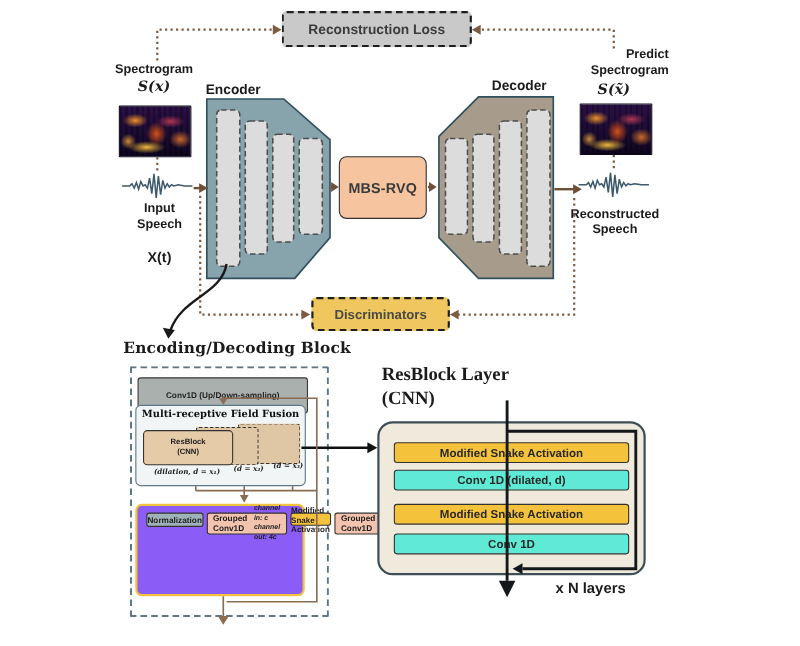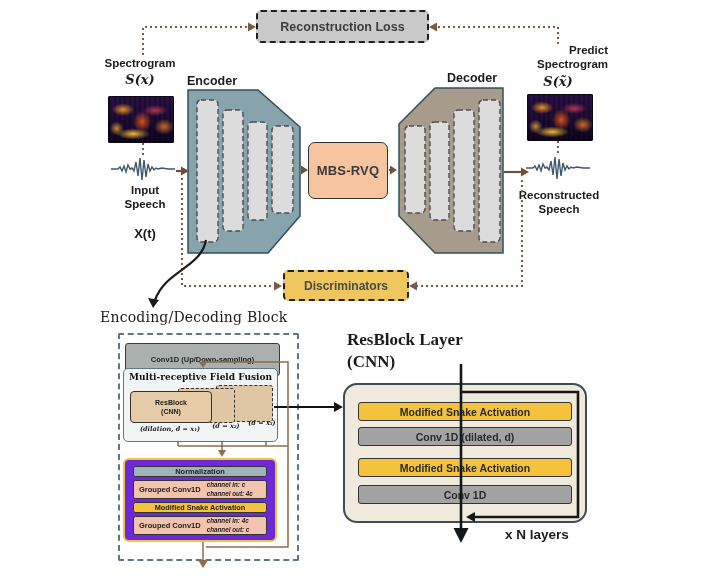--- a/index.html
+++ b/index.html
@@ -40,58 +40,58 @@
       radial-gradient(ellipse 18px 8px at 72% 30%, rgba(198,62,84,.85), rgba(198,62,84,0) 70%),
       radial-gradient(ellipse 24px 8px at 38% 82%, rgba(248,192,58,.95), rgba(248,192,58,0) 70%),
       radial-gradient(ellipse 14px 11px at 86% 66%, rgba(232,122,42,.85), rgba(232,122,42,0) 72%),
       radial-gradient(ellipse 10px 10px at 12% 70%, rgba(240,170,60,.8), rgba(240,170,60,0) 70%),
       repeating-linear-gradient(90deg, rgba(0,0,0,.28) 0 2px, rgba(0,0,0,0) 2px 5px),
       linear-gradient(180deg,#2c1047 0%,#1c0b34 55%,#0e0620 100%);}
   .spec-img-l{left:108px;top:96px;}
   .spec-img-r{left:527px;top:94px;}
 
   
-  .edb-title{left:100px;top:309px;width:210px;font-family:"DejaVu Serif",serif;
-    font-size:14px;font-weight:normal;letter-spacing:.2px;}
+  .edb-title{left:112px;top:309px;width:210px;font-family:"DejaVu Serif",serif;
+    font-size:14px;font-weight:bold;letter-spacing:.2px;}
   .edb-outer{left:118px;top:333px;width:177px;height:224px;border:2px dashed #5d7789;border-radius:2px;}
   .conv-updown{left:125px;top:343px;width:155px;height:33px;background:#a9b0ae;
     border:1.2px solid #3a3a3a;border-radius:3px;font-size:7.5px;font-weight:bold;color:#1f1f1f;}
   .mrf{left:123px;top:368px;width:155px;height:74px;background:#f2f5f5;
     border:1.5px solid #5d7789;border-radius:5px;box-sizing:border-box;}
   .mrf-title{left:123px;top:372px;width:155px;font-family:"DejaVu Serif",serif;
     font-size:9px;font-weight:bold;color:#101010;}
   .mrf-dash{background:#dfc6a4;border:1.5px dashed #333;border-radius:3px;box-sizing:border-box;}
   .mrf-d3{left:216px;top:385px;width:57px;height:37px;}
   .mrf-d2{left:178px;top:388px;width:57px;height:35px;}
   .mrf-res{left:130px;top:391px;width:82px;height:32px;background:#e5cba8;
     border:1.5px solid #333;border-radius:4px;font-size:7px;font-weight:bold;line-height:1.3;flex-direction:column;}
   .dil{font-family:"DejaVu Serif",serif;font-style:italic;font-size:6.5px;font-weight:bold;color:#222;}
   .dil1{left:126px;top:425px;width:88px;}
   .dil2{left:203px;top:422px;width:46px;}
   .dil3{left:241px;top:419px;width:42px;}
 
-  .ybox{left:123px;top:458px;width:154px;height:84px;background:#6d28d9;
+  .ybox{left:123px;top:458px;width:154px;height:84px;background:#8b5cf6;
     border:2px solid #f0c23e;border-radius:6px;box-sizing:border-box;
-    display:flex;flex-direction:column;gap:3px;padding:6px 8px;}
+    display:flex;flex-direction:row;gap:3px;padding:6px 8px;}
   .yrow{border:1px solid #333;border-radius:2.5px;box-sizing:border-box;
     display:flex;align-items:center;justify-content:center;}
   .norm{height:13px;background:#9fb2b8;font-size:7.5px;font-weight:bold;color:#1d1d1d;}
   .gconv{height:20px;background:#f2c3ad;justify-content:flex-start;padding:0 5px;gap:6px;}
   .gconv .gl{font-size:7.5px;font-weight:bold;}
   .gconv .gc{font-size:6.3px;font-weight:600;line-height:1.35;font-style:italic;}
   .snake-s{height:12px;background:#f5c33b;font-size:7.3px;font-weight:bold;}
 
   
   .rb-title{left:347px;top:329px;width:160px;font-size:17px;font-weight:bold;line-height:1.3;font-family:Liberation Serif, serif;}
   .rb-outer{left:343px;top:383px;width:244px;height:140px;background:#f0eadd;
     border:2px solid #3d4c55;border-radius:14px;box-sizing:border-box;}
   .rb-row{left:358px;width:214px;height:19px;border:1.3px solid #333;border-radius:3px;
     font-size:10.5px;font-weight:bold;color:#2a2a2a;}
   .rb-gold{background:#f5c33b;}
-  .rb-tan{background:#a3a3a3;}
+  .rb-tan{background:#5eead4;}
   .xn{left:505px;top:527px;width:110px;font-size:13.5px;font-weight:bold;}
 
   svg.overlay{position:absolute;left:0;top:0;z-index:10;pointer-events:none;}
   .layer{z-index:1;}
 </style>
 </head>
 <body>
 
 <div class="canvas">
 

